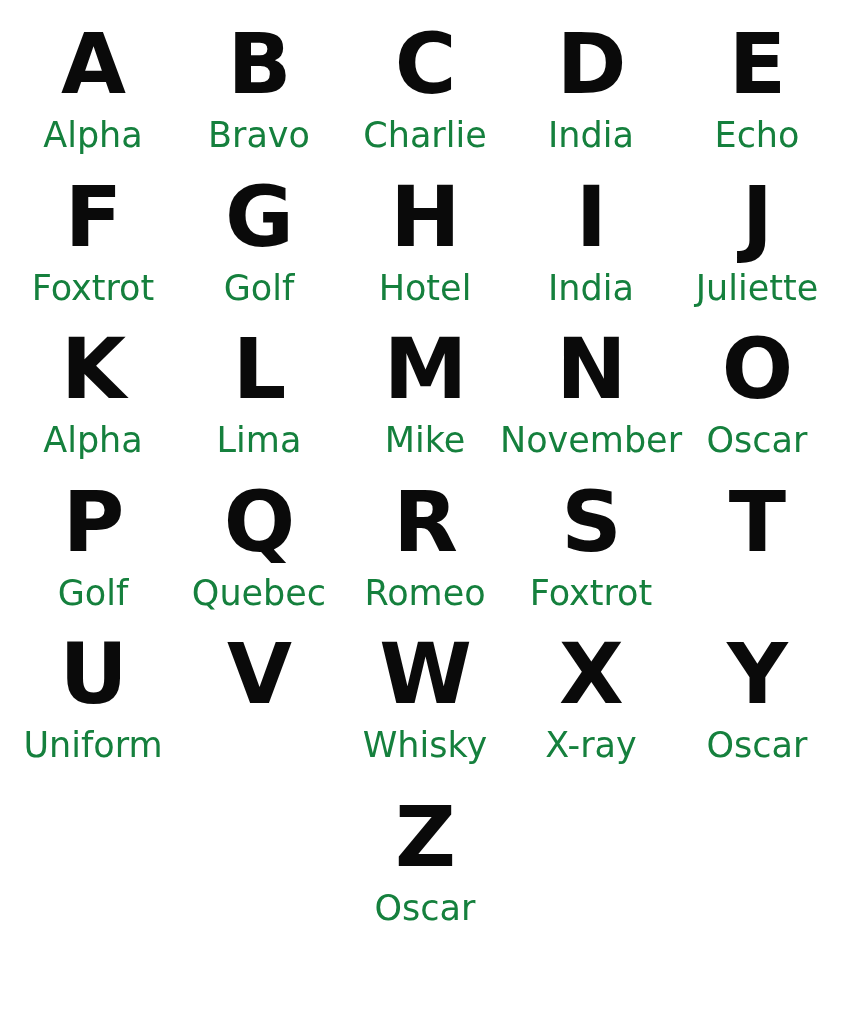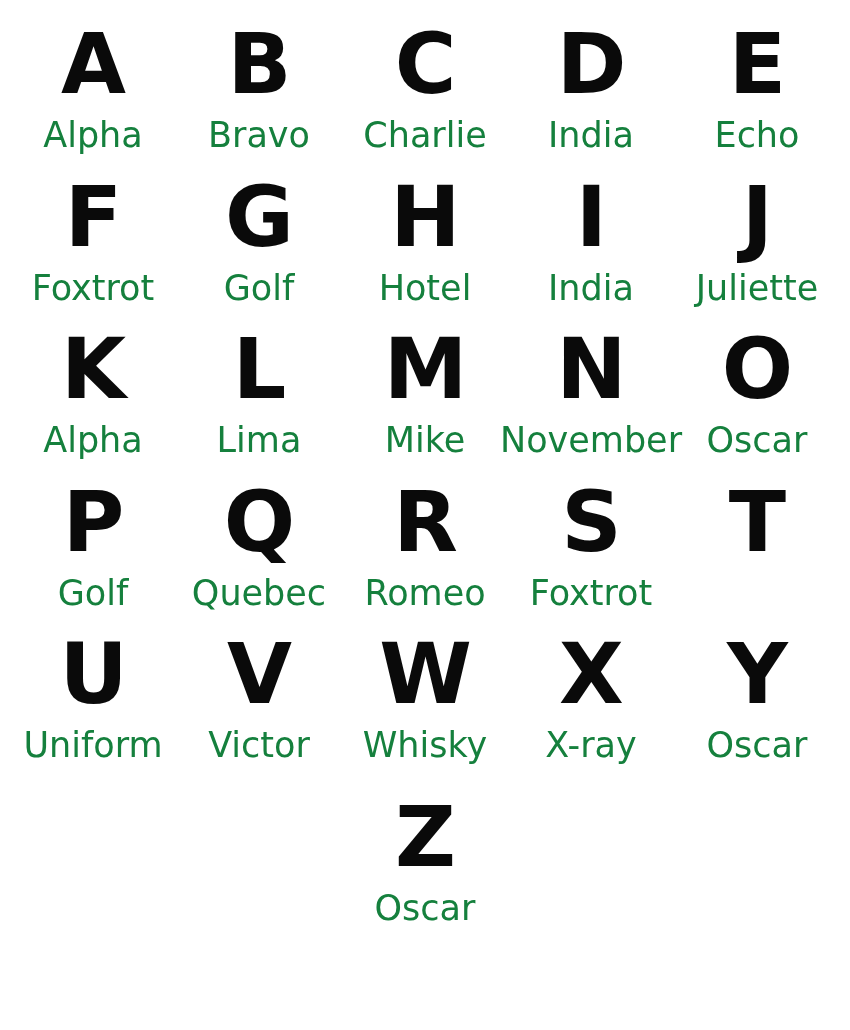--- a/index.html
+++ b/index.html
@@ -164,21 +164,20 @@
     </div>
   </div>
 
   <div class="row">
     <div class="cell">
       <div class="letter">U</div>
       <div class="word">Uniform</div>
     </div>
     <div class="cell">
       <div class="letter">V</div>
-      <div class="word">Victor</div>
     </div>
     <div class="cell">
       <div class="letter">W</div>
       <div class="word">Whisky</div>
     </div>
     <div class="cell">
       <div class="letter">X</div>
       <div class="word">X-ray</div>
     </div>
     <div class="cell">

